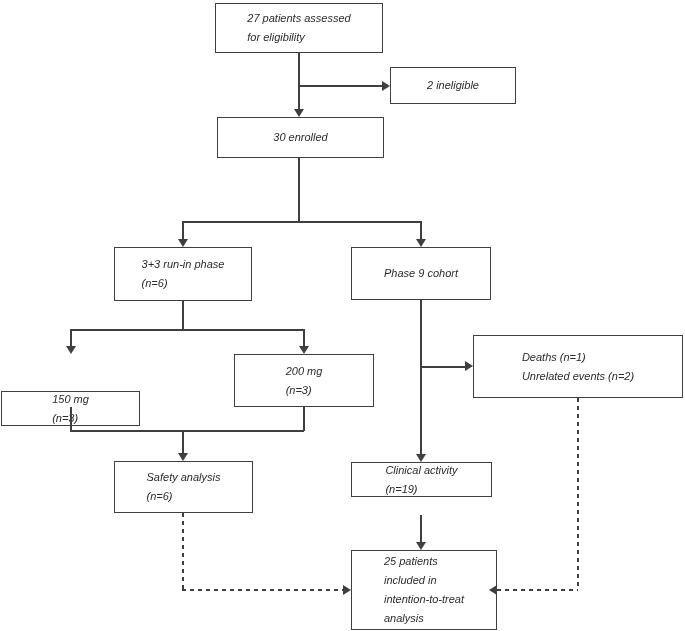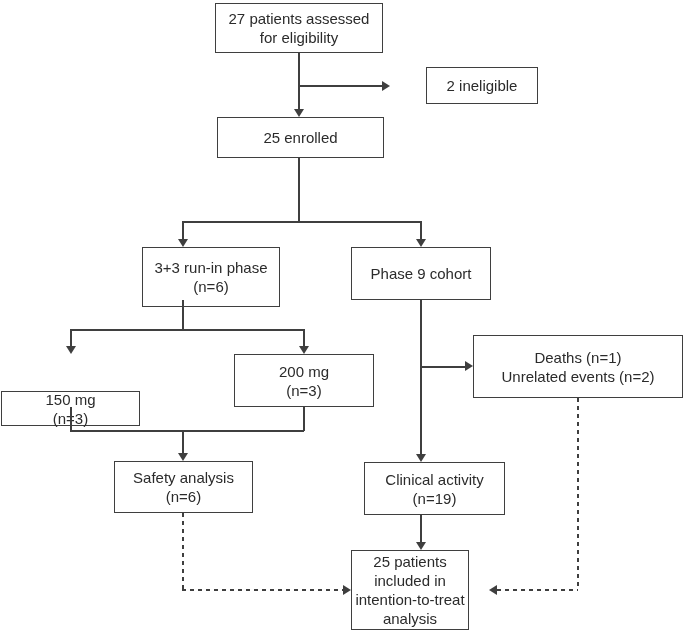--- a/index.html
+++ b/index.html
@@ -16,72 +16,73 @@
     background: var(--bg);
     font-family: "Liberation Sans", sans-serif;
     overflow: hidden;
   }
   .box {
     position: absolute;
     box-sizing: border-box;
     border: 1.5px solid var(--border);
     background: var(--bg);
     color: var(--text);
-    font-size: 15px;
+    font-size: 11px;
     line-height: 19px;
     display: flex;
     align-items: center;
     justify-content: center;
-    text-align: center;
+    text-align: left;
     white-space: pre-line;
+    font-style: italic;
   }
   .vline { position: absolute; width: 1.5px; background: var(--line); }
   .hline { position: absolute; height: 1.5px; background: var(--line); }
   .vdash { position: absolute; width: 1.5px;
     background: repeating-linear-gradient(to bottom, var(--line) 0 4px, transparent 4px 8px); }
   .hdash { position: absolute; height: 1.5px;
     background: repeating-linear-gradient(to right, var(--line) 0 4px, transparent 4px 8px); }
   .arr { position: absolute; width: 0; height: 0; }
   .arr-down  { border-left: 5px solid transparent; border-right: 5px solid transparent; border-top: 8px solid var(--line); }
   .arr-right { border-top: 5px solid transparent; border-bottom: 5px solid transparent; border-left: 8px solid var(--line); }
   .arr-left  { border-top: 5px solid transparent; border-bottom: 5px solid transparent; border-right: 8px solid var(--line); }
 </style>
 </head>
 <body>
 
 <div class="canvas">
 
   <div class="box" style="left:215px; top:3px; width:168px; height:50px;">27 patients assessed
 for eligibility</div>
 
-  <div class="box" style="left:390px; top:67px; width:112px; height:37px;margin-left:36px;">2 ineligible</div>
+  <div class="box" style="left:390px; top:67px; width:126px; height:37px;">2 ineligible</div>
 
-  <div class="box" style="left:217px; top:117px; width:167px; height:41px;">25 enrolled</div>
+  <div class="box" style="left:217px; top:117px; width:167px; height:41px;">30 enrolled</div>
 
-  <div class="box" style="left:114px; top:247px; width:138px; height:60px;margin-left:28px;">3+3 run-in phase
+  <div class="box" style="left:114px; top:247px; width:138px; height:54px;">3+3 run-in phase
 (n=6)</div>
 
   <div class="box" style="left:351px; top:247px; width:140px; height:53px;">Phase 9 cohort</div>
 
   <div class="box" style="left:1px; top:346px; width:139px; height:35px;margin-top:45px;">150 mg
 (n=3)</div>
 
   <div class="box" style="left:234px; top:354px; width:140px; height:53px;">200 mg
 (n=3)</div>
 
   <div class="box" style="left:473px; top:335px; width:210px; height:63px;">Deaths (n=1)
 Unrelated events (n=2)</div>
 
   <div class="box" style="left:114px; top:461px; width:139px; height:52px;">Safety analysis
 (n=6)</div>
 
-  <div class="box" style="left:364px; top:462px; width:141px; height:53px;">Clinical activity
+  <div class="box" style="left:351px; top:462px; width:141px; height:35px;">Clinical activity
 (n=19)</div>
 
-  <div class="box" style="left:351px; top:550px; width:118px; height:80px;">25 patients
+  <div class="box" style="left:351px; top:550px; width:146px; height:80px;">25 patients
 included in
 intention-to-treat
 analysis</div>
 
   <div class="vline" style="left:298px; top:53px; height:56px;"></div>
   <div class="arr arr-down" style="left:294px; top:109px;"></div>
 
   <div class="hline" style="left:299px; top:85px; width:83px;"></div>
   <div class="arr arr-right" style="left:382px; top:81px;"></div>
 

